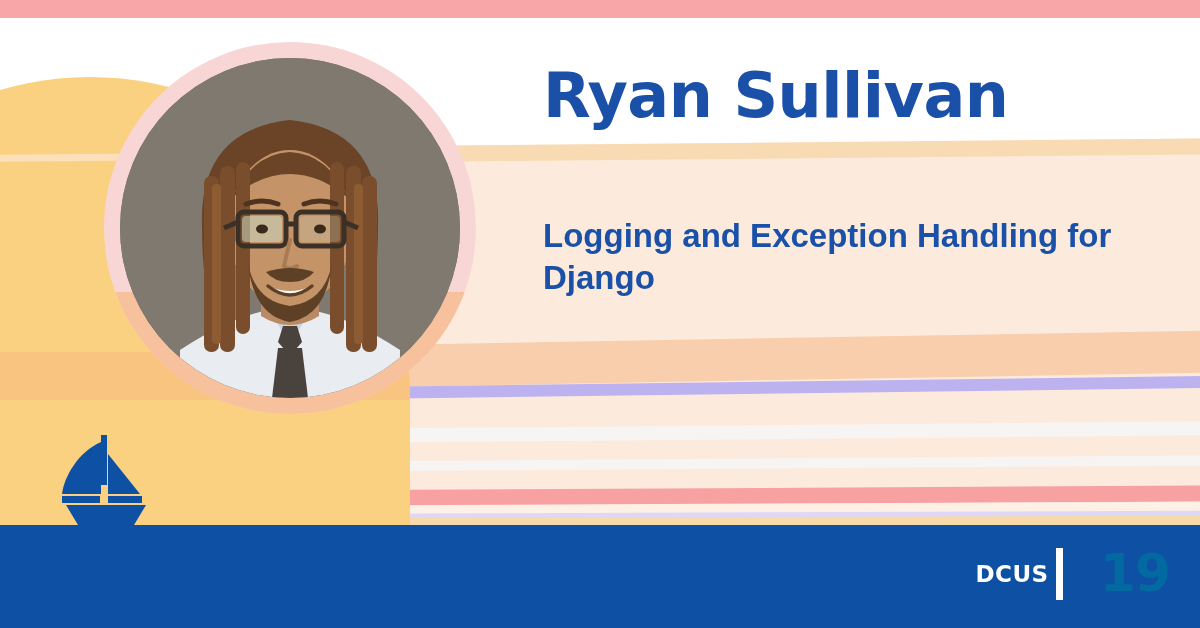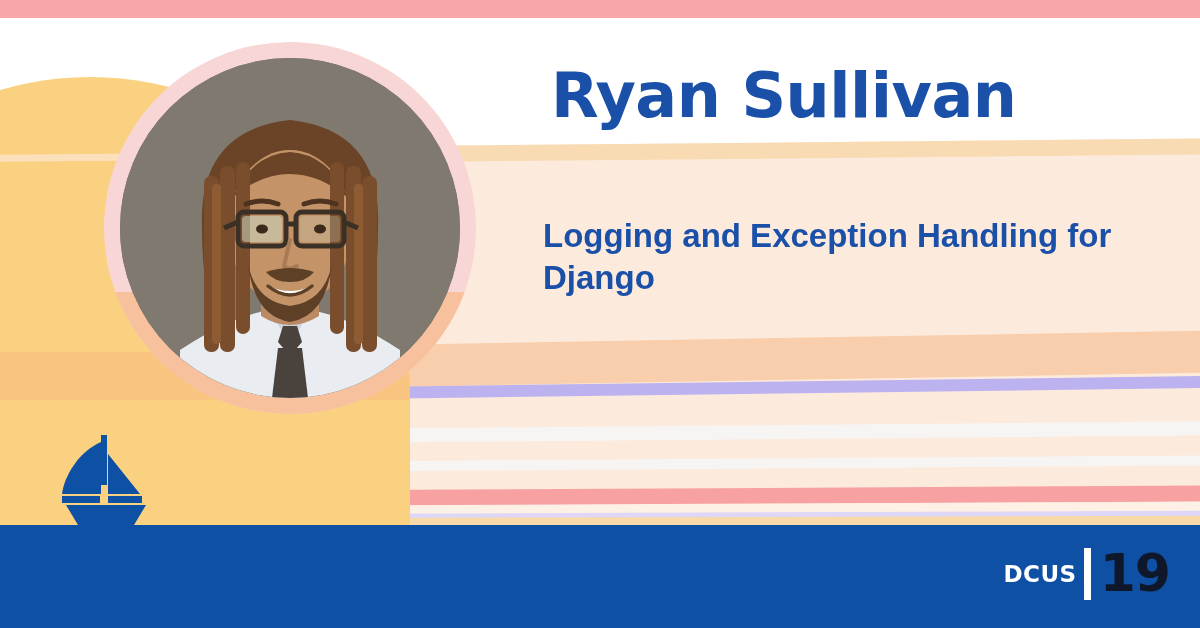--- a/index.html
+++ b/index.html
@@ -107,21 +107,20 @@
 
   
   #speaker-name{
     position:absolute;left:543px;top:63px;
     z-index:10;
     font-size:62px;line-height:1.05;
     font-weight:700;
     letter-spacing:-0.5px;
     color:#1A50A8;
     font-family:"DejaVu Sans", sans-serif;
-    margin-left:8px;
   }
   #talk-title{
     position:absolute;left:543px;top:215px;width:620px;
     z-index:10;
     font-size:33px;line-height:1.28;
     font-weight:700;
     color:#1A50A8;
     font-family:"Liberation Sans", sans-serif;
   }
 
@@ -137,21 +136,21 @@
     font-weight:700;font-size:23px;line-height:0.98;
     color:#FFFFFF;letter-spacing:0.5px;
   }
   #logo-divider{
     width:7px;height:52px;background:#FFFFFF;
     margin:0 9px 0 7px;
   }
   #logo-year{
     font-family:"DejaVu Sans", sans-serif;
     font-weight:700;font-size:52px;line-height:0.92;
-    color:#0f172a;letter-spacing:-1px;
+    color:#0369a1;letter-spacing:-1px;margin-left:28px;
   }
 </style>
 </head>
 <body>
 
 <div id="card">
 
   <div class="layer" id="peach-panel"></div>
   <div class="layer" id="stripe-tan-top"></div>
 

